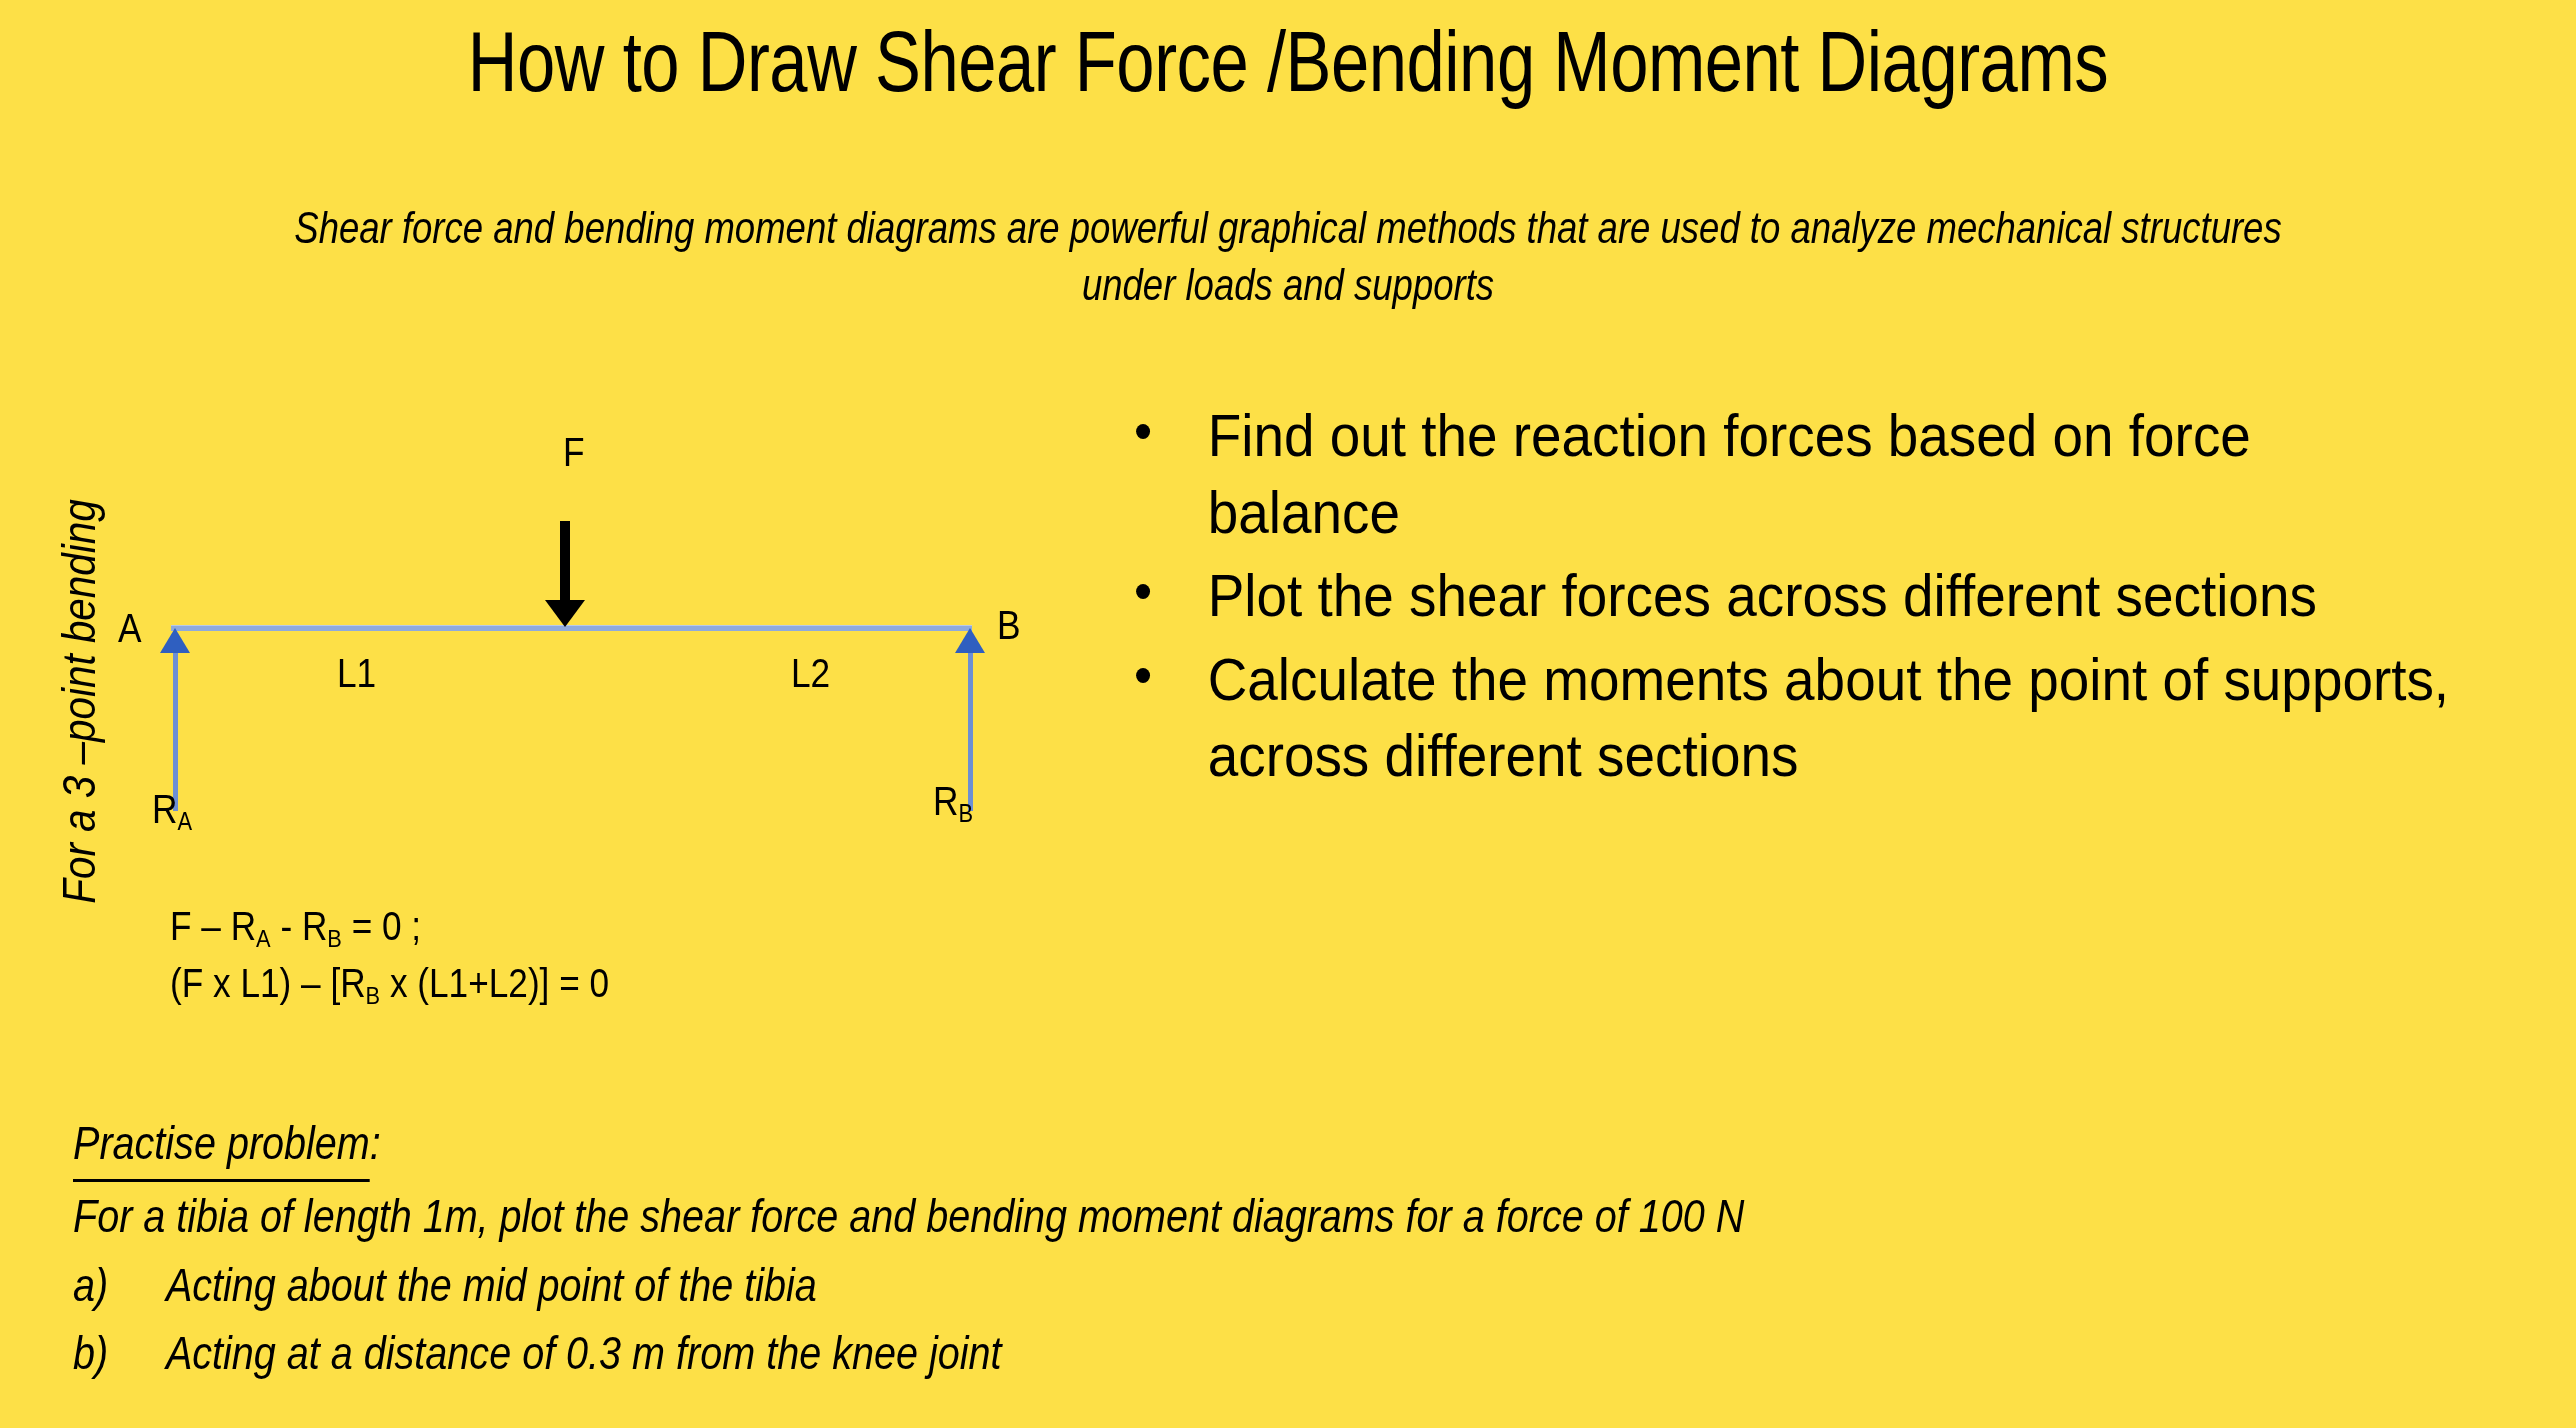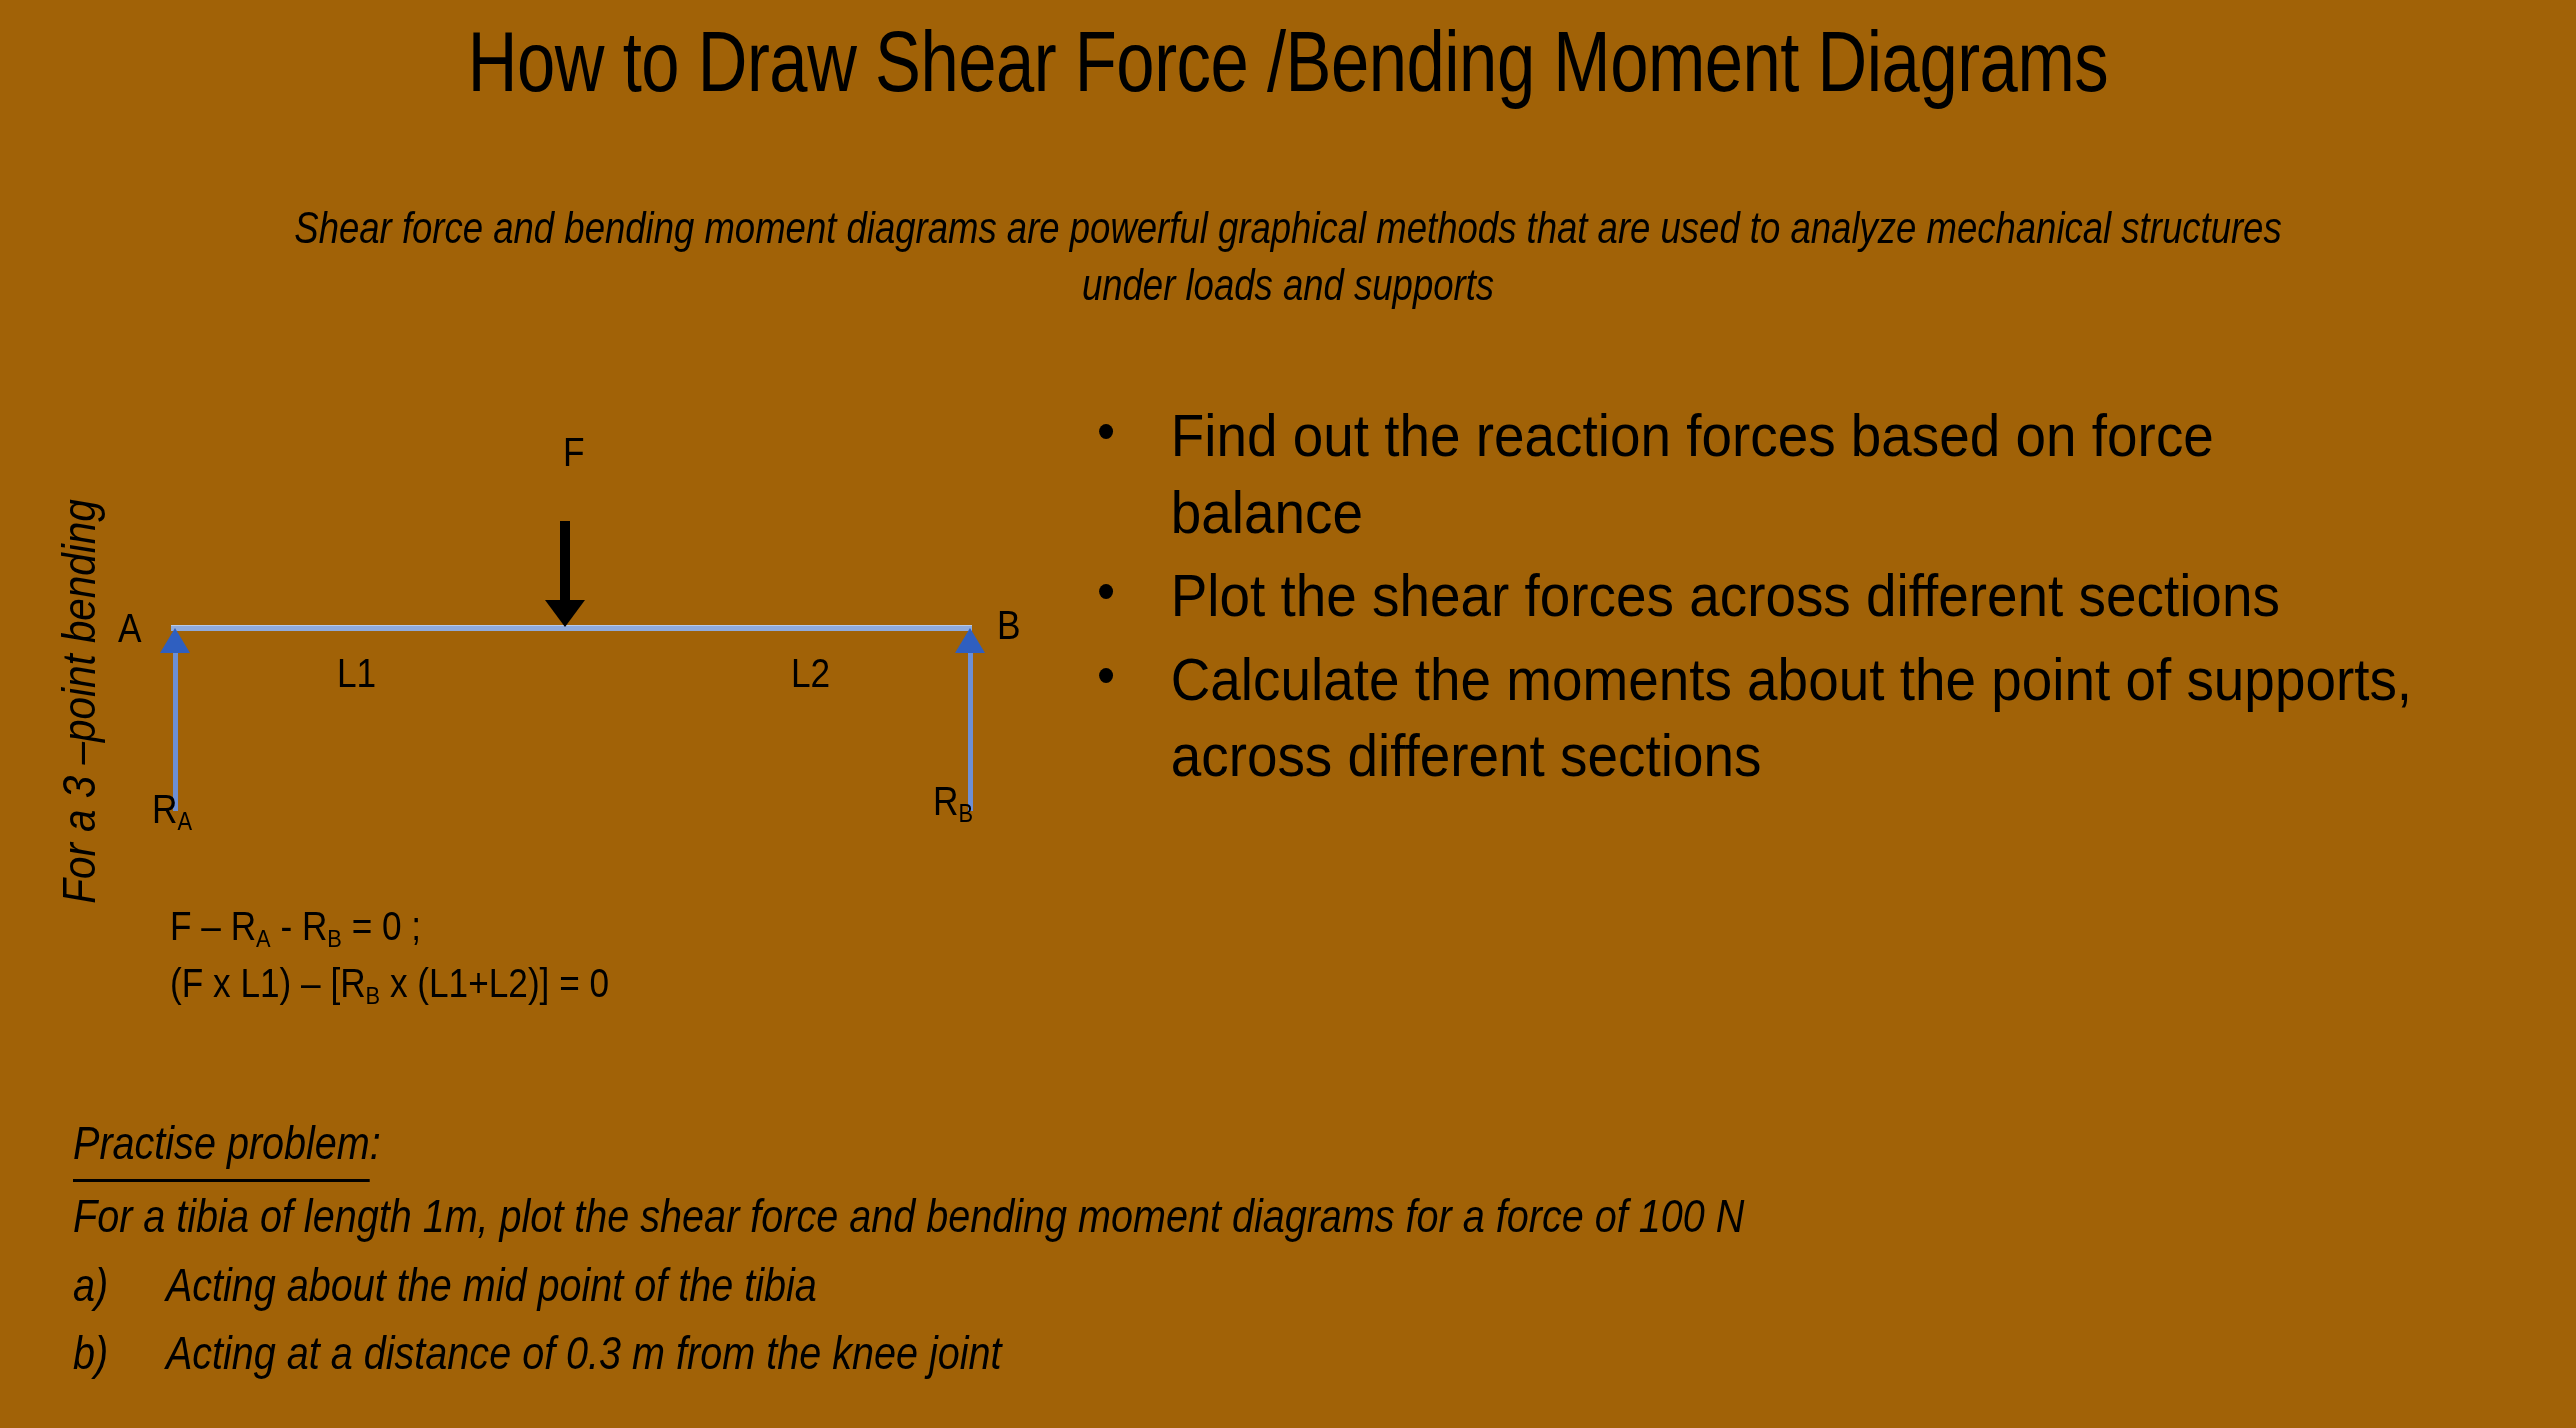--- a/index.html
+++ b/index.html
@@ -9,21 +9,21 @@
     background: #ffffff;
   }
   body {
     font-family: "Liberation Sans", sans-serif;
     color: #000000;
   }
   #slide {
     position: relative;
     width: 2576px;
     height: 1429px;
-    background: #a16207;
+    background: #fde047;
     overflow: hidden;
   }
 
   
   .title {
     position: absolute;
     left: 0;
     top: 16px;
     width: 2576px;
     text-align: center;
@@ -153,21 +153,21 @@
     transform-origin: 0 0;
   }
   .equations sub {
     font-size: 0.62em;
     vertical-align: -0.28em;
   }
 
   
   .bullets {
     position: absolute;
-    left: 1087px;
+    left: 1124px;
     top: 398px;
     width: 1434px;
   }
   .bullet {
     position: relative;
     padding-left: 90px;
     margin-bottom: 6.8px;
     font-size: 59px;
     line-height: 1.30;
     font-weight: 400;

